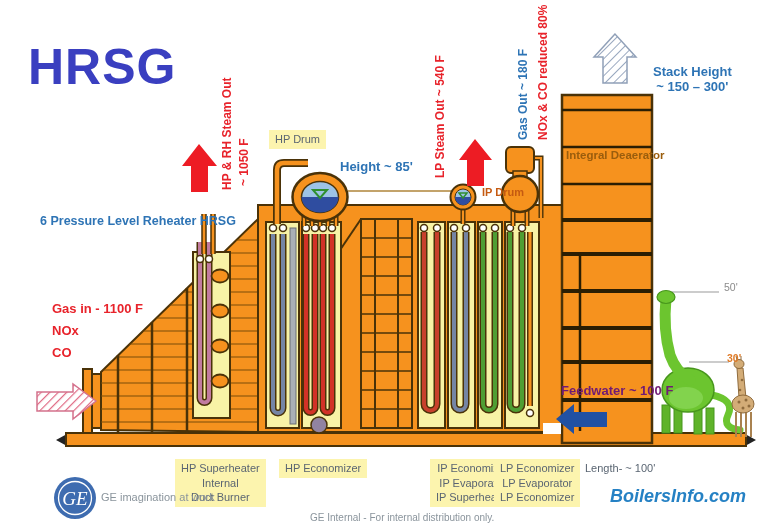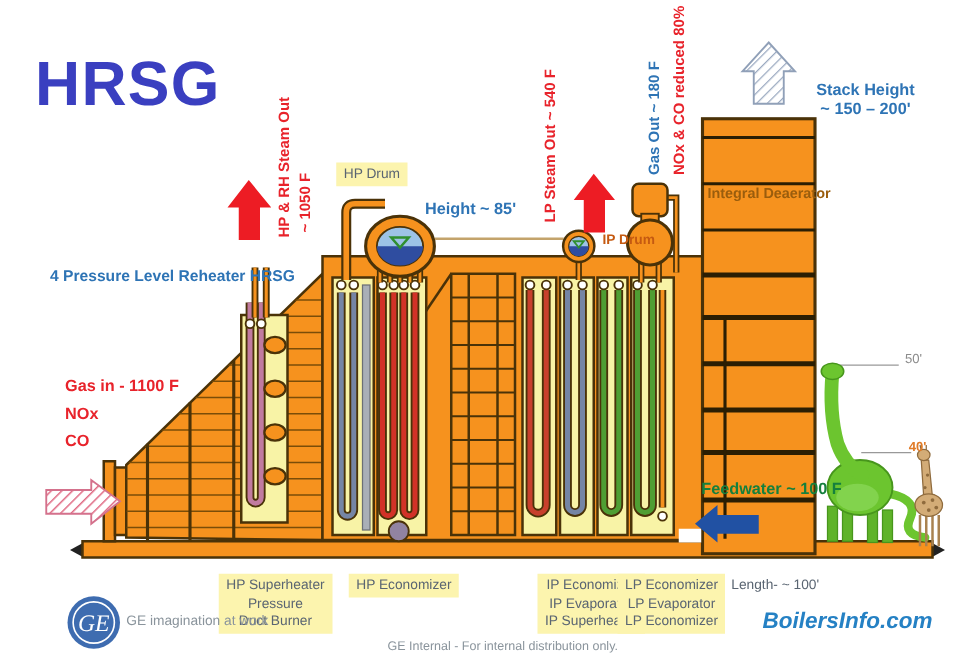--- a/index.html
+++ b/index.html
@@ -4,21 +4,21 @@
 <style>
   html,body{margin:0;padding:0;background:#fff;}
   body{font-family:"Liberation Sans","DejaVu Sans",sans-serif;}
   .stage{position:relative;width:768px;height:530px;background:#fff;overflow:hidden;}
   .stage svg.art{position:absolute;left:0;top:0;}
   .abs{position:absolute;white-space:nowrap;}
   .title{font-size:50px;font-weight:800;letter-spacing:1px;color:#3A3FC0;}
   .subtitle{font-size:12.5px;font-weight:700;color:#2E74B5;}
   .blue-note{font-size:13px;font-weight:700;color:#2E74B5;line-height:15px;}
   .red-note{font-size:13px;font-weight:700;color:#E8232B;line-height:15px;}
-  .navy-note{font-size:13px;font-weight:700;color:#15803d;padding-left:13px;}
+  .navy-note{font-size:13px;font-weight:700;color:#701a75;padding-left:13px;}
   .rot{position:absolute;transform-origin:0 0;transform:rotate(-90deg);white-space:nowrap;
        font-size:12px;font-weight:700;line-height:13px;}
   .rot.red{color:#E8232B;}
   .rot.blue{color:#2E74B5;}
   .tag{background:#FCF4AE;color:#5A6572;font-size:11px;line-height:14.5px;padding:2px 6px;}
   .plain-tag{color:#5A6572;font-size:11px;line-height:14.5px;}
   .drum-tag{font-size:11px;font-weight:700;color:#C55A11;}
   .deaerator-tag{font-size:11.5px;font-weight:700;color:#9A5D0D;}
   .dim-gray{font-size:10.5px;color:#8C8C8C;}
   .dim-orange{font-size:10.5px;font-weight:700;color:#E07B28;}
@@ -278,51 +278,51 @@
 
     <g>
       <circle cx="75" cy="498" r="21" fill="#3E6CB0"></circle>
       <circle cx="75" cy="498" r="16.5" fill="none" stroke="#ffffff" stroke-width="1.3"></circle>
       <text x="75" y="505" text-anchor="middle" font-family="Liberation Serif, DejaVu Serif, serif" font-style="italic" font-size="19" fill="#ffffff">GE</text>
     </g>
   </svg>
 
   <div class="abs title" style="left:28px;top:38px;">HRSG</div>
 
-  <div class="abs subtitle" style="left:40px;top:214px;">4 Pressure Level Reheater HRSG</div>
+  <div class="abs subtitle" style="left:40px;top:214px;">6 Pressure Level Reheater HRSG</div>
 
   <div class="rot red" style="left:221px;top:190px;">HP &amp; RH Steam Out</div>
   <div class="rot red" style="left:238px;top:186px;">~ 1050 F</div>
   <div class="rot red" style="left:434px;top:178px;">LP Steam Out ~ 540 F</div>
   <div class="rot blue" style="left:517px;top:140px;">Gas Out ~ 180 F</div>
   <div class="rot red" style="left:537px;top:140px;">NOx &amp; CO reduced  80%</div>
 
   <div class="abs blue-note lines" style="left:653px;top:64px;">
     <span>Stack Height</span>
-    <span>~ 150 – 200'</span>
+    <span>~ 150 – 300'</span>
   </div>
 
   <div class="abs blue-note" style="left:340px;top:159px;">Height ~ 85'</div>
 
   <div class="abs tag" style="left:269px;top:130px;">HP Drum</div>
   <div class="abs drum-tag" style="left:482px;top:186px;">IP Drum</div>
   <div class="abs deaerator-tag" style="left:566px;top:149px;">Integral Deaerator</div>
 
   <div class="abs red-note" style="left:52px;top:301px;">Gas in - 1100 F</div>
   <div class="abs red-note" style="left:52px;top:323px;">NOx</div>
   <div class="abs red-note" style="left:52px;top:345px;">CO</div>
 
   <div class="abs navy-note" style="left:548px;top:383px;">Feedwater ~ 100 F</div>
 
   <div class="abs dim-gray" style="left:724px;top:281px;">50'</div>
-  <div class="abs dim-orange" style="left:727px;top:352px;">40'</div>
+  <div class="abs dim-orange" style="left:727px;top:352px;">30'</div>
 
   <div class="abs tag lines" style="left:175px;top:459px;">
     <span>HP Superheater</span>
-    <span>Pressure</span>
+    <span>Internal</span>
     <span>Duct Burner</span>
   </div>
   <div class="abs tag lines" style="left:279px;top:459px;">
     <span>HP Economizer</span>
   </div>
   <div class="abs tag lines" style="left:430px;top:459px;">
     <span>IP Economizer</span>
     <span>IP Evaporator</span>
     <span>IP Superheater</span>
   </div>

